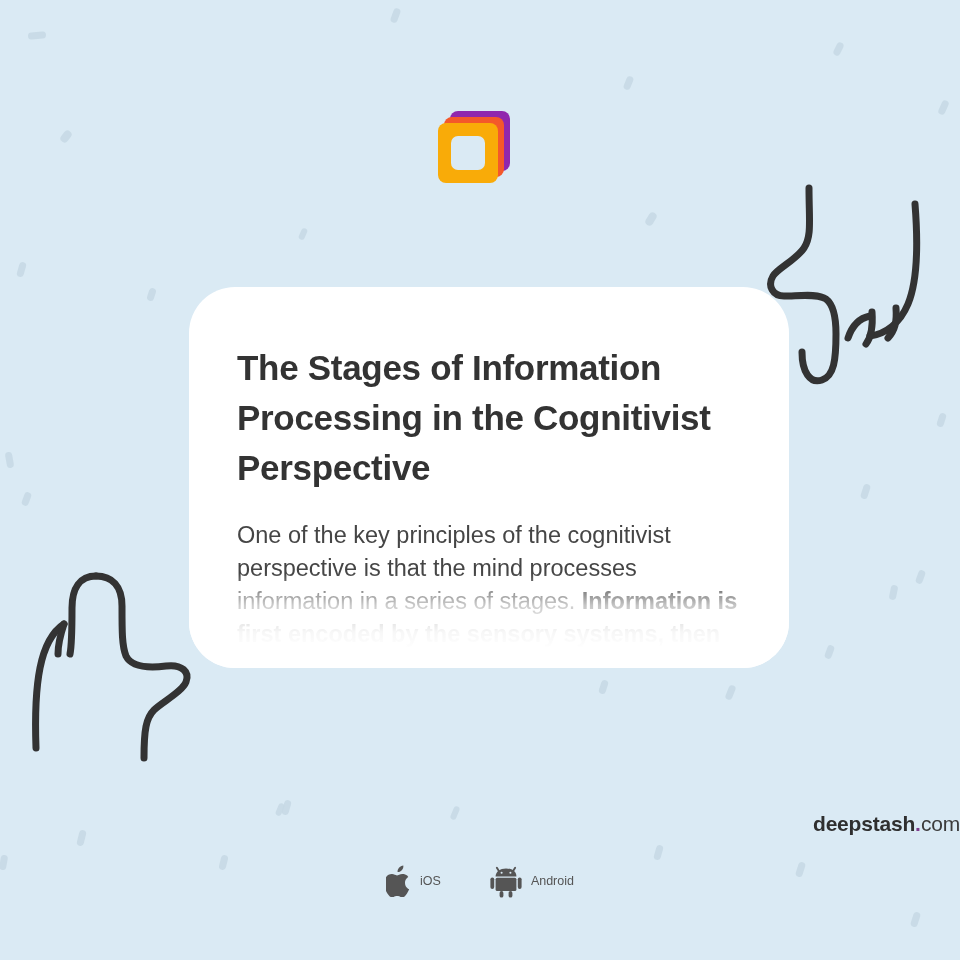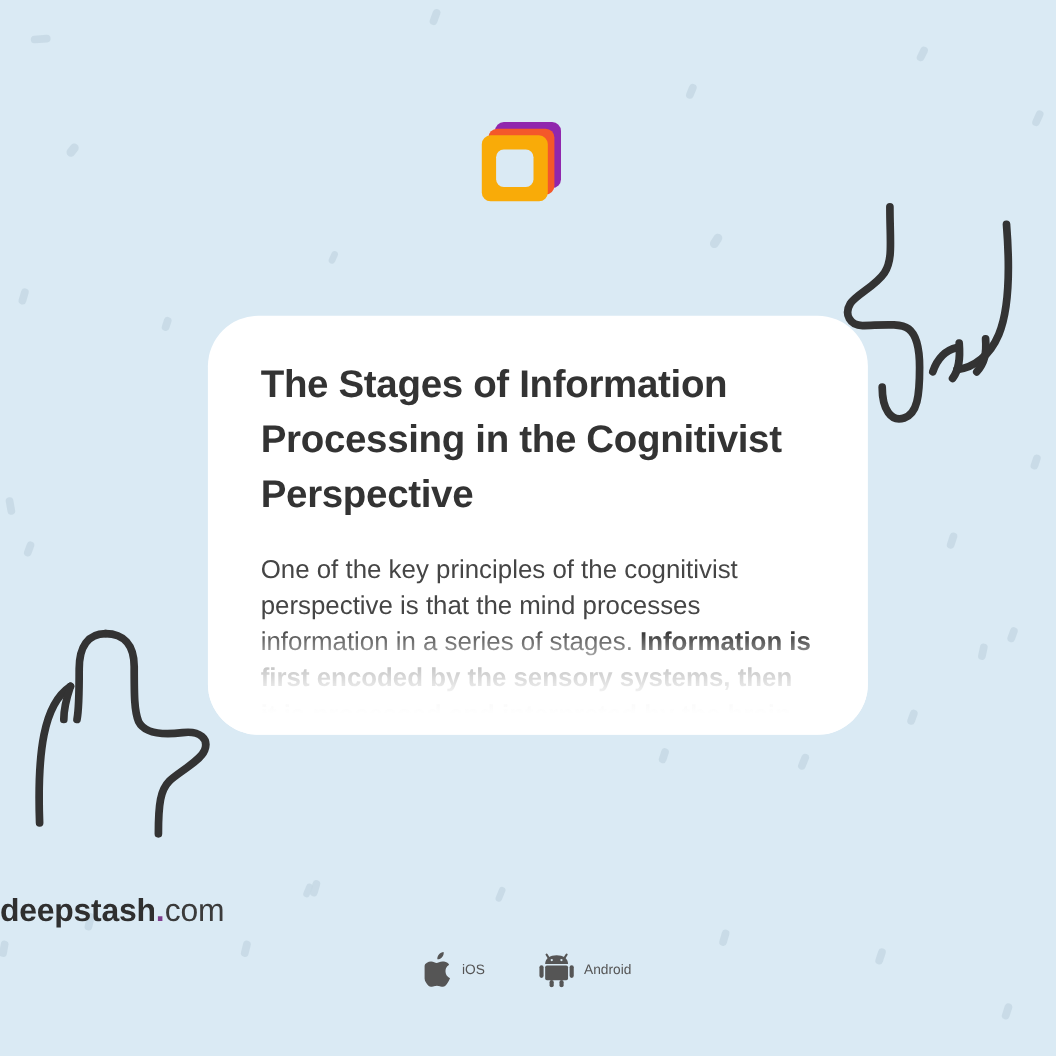--- a/index.html
+++ b/index.html
@@ -58,21 +58,21 @@
     position: absolute;
     top: 287px;
     left: 189px;
     width: 600px;
     height: 381px;
     background: #ffffff;
     border-radius: 46px;
     overflow: hidden;
   }
   .card-inner {
-    padding: 38px 48px 0 48px;
+    padding: 56px 48px 0 48px;
   }
   .card-title {
     font-family: "Liberation Sans", sans-serif;
     font-size: 35px;
     line-height: 50px;
     font-weight: bold;
     color: #333333;
     letter-spacing: -0.3px;
     margin: 0 0 26px 0;
     max-width: 510px;
@@ -108,23 +108,23 @@
     font-size: 13px;
     font-weight: bold;
     letter-spacing: .7px;
     color: #7d3c8c;
   }
   .wordmark {
     position: absolute;
     top: 812px;
     left: 0;
     width: 960px;
-    text-align: left;
-    font-family: "Liberation Sans", sans-serif;
-    font-size: 29px;
+    text-align: right;
+    font-family: "Liberation Sans", sans-serif;
+    font-size: 21px;
     color: #2f2f2f;
     white-space: nowrap;
   }
   .wordmark .brand { font-weight: bold; letter-spacing: -0.2px; }
   .wordmark .dot { color: #7d3c8c; font-weight: bold; }
   .wordmark .tld { font-weight: normal; color: #3b3b3b; letter-spacing: -0.2px; }
 
   .stores {
     position: absolute;
     top: 864px;

